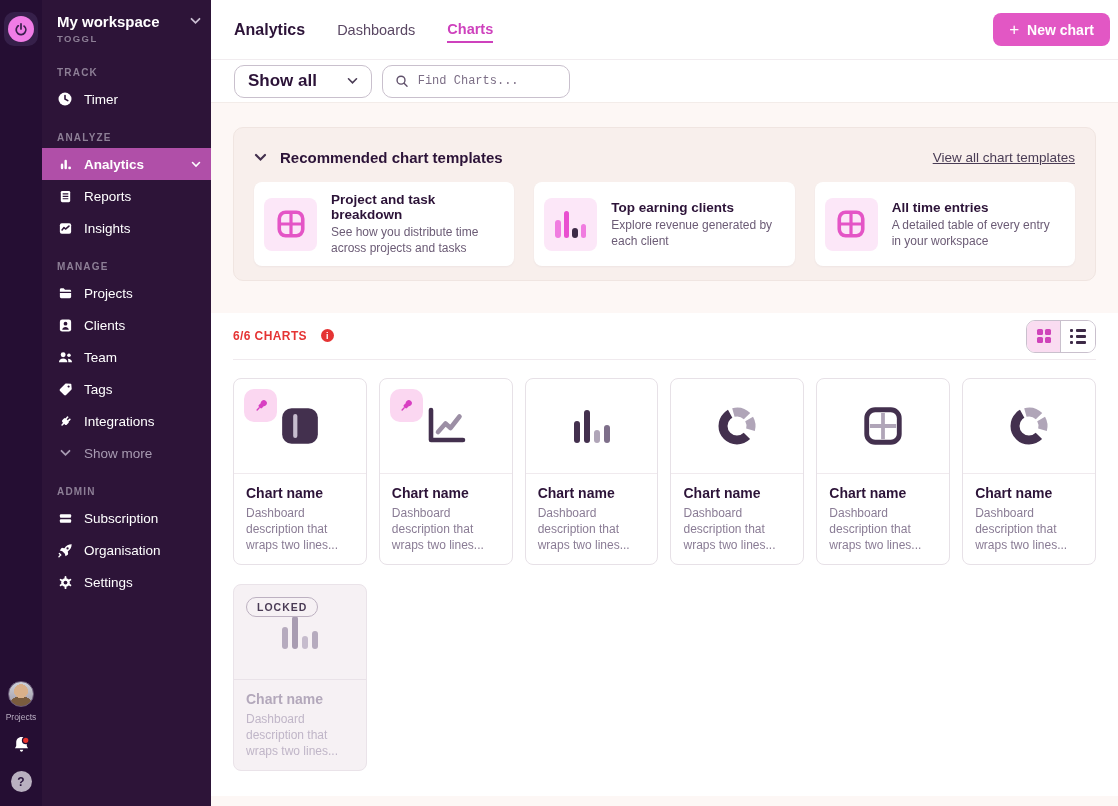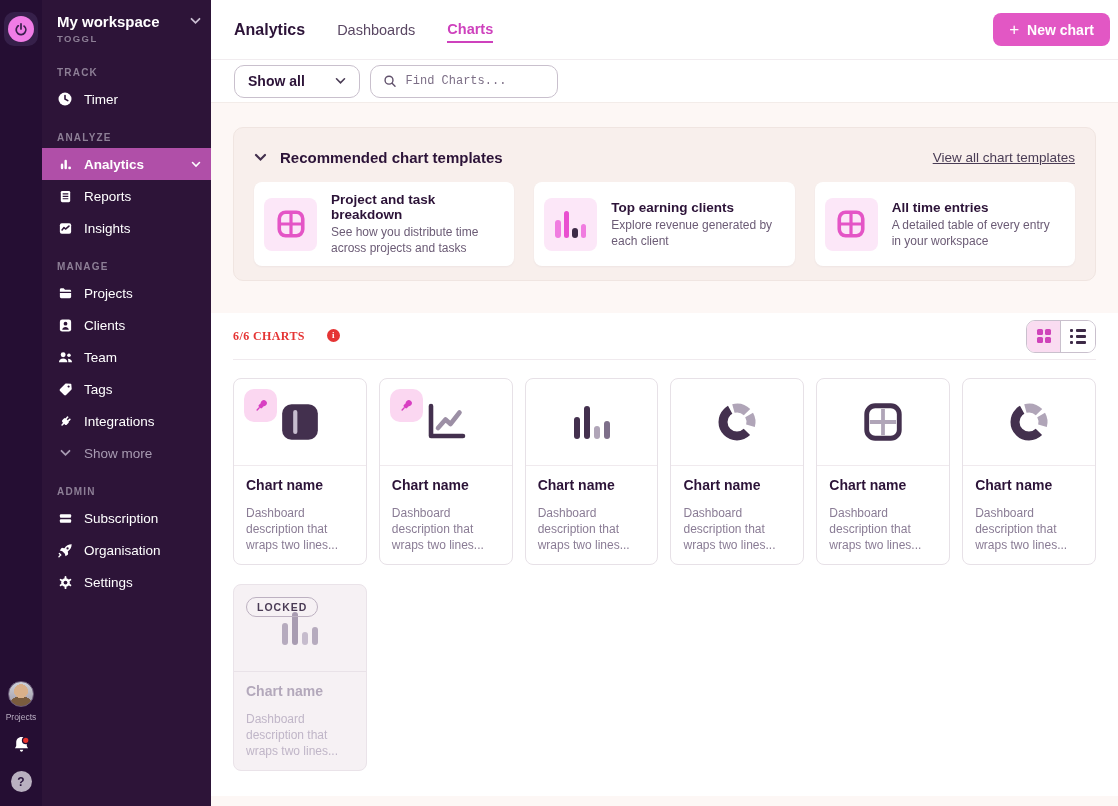--- a/index.html
+++ b/index.html
@@ -40,21 +40,21 @@
   
   .main { flex:1; display:flex; flex-direction:column; background:#fdf7f5; min-width:0; }
   .topbar { height:60px; background:#fff; border-bottom:1px solid #f1ecef; display:flex; align-items:center; padding:0 8px 0 23px; gap:32px; flex-shrink:0; }
   .page-title { font-size:16px; font-weight:bold; color:#2c1338; }
   .tab { font-size:14.5px; color:#5a4763; cursor:pointer; padding:4px 0; }
   .tab-active { color:#ce41bd; font-weight:bold; border-bottom:2px solid #ce41bd; }
   .new-chart-btn { margin-left:auto; background:#e257c4; color:#fff; border:none; border-radius:8px; height:33px; padding:0 16px; font-size:14px; font-weight:bold; font-family:inherit; display:flex; align-items:center; gap:8px; cursor:pointer; }
   .plus-glyph { font-size:17px; font-weight:normal; line-height:1; }
 
   .filter-row { height:43px; background:#fff; border-bottom:1px solid #f3ece9; display:flex; align-items:center; gap:10px; padding:0 23px; flex-shrink:0; }
-  .select-box { height:33px; background:#fff; border:1px solid #c9c0cd; border-radius:10px; display:flex; align-items:center; gap:30px; padding:0 13px; font-size:14px; font-weight:bold; cursor:pointer; }
+  .select-box { height:33px; background:#fff; border:1px solid #c9c0cd; border-radius:10px; display:flex; align-items:center; gap:30px; padding:0 13px; font-size:17px; font-weight:bold; cursor:pointer; }
   .search-box { height:33px; width:188px; background:#fff; border:1px solid #c9c0cd; border-radius:10px; display:flex; align-items:center; gap:9px; padding:0 12px; }
   .search-box input { border:none; outline:none; font-size:12px; font-family:Liberation Mono, monospace; color:#701a75; width:100%; background:transparent; }
   .search-box input::placeholder { color:#7c6e86; }
 
   
   .reco-band { padding:24px 22px 32px; }
   .reco-box { background:#f8efec; border:1px solid #f0e5e1; border-radius:10px; padding:18px 20px 14px; }
   .reco-header { display:flex; align-items:center; gap:13px; height:22px; }
   .reco-title { font-size:15px; font-weight:bold; }
   .view-all { margin-left:auto; font-size:13.5px; color:#4a3c55; text-decoration:underline; cursor:pointer; }
@@ -62,38 +62,38 @@
   .tpl-card { flex:1; background:#fff; border-radius:8px; padding:10px 14px 10px 10px; display:flex; align-items:center; gap:14px; box-shadow:0 1px 2px rgba(60,30,70,0.05); cursor:pointer; }
   .tpl-tile { width:53px; height:53px; border-radius:8px; background:#fce7f8; display:flex; align-items:center; justify-content:center; flex-shrink:0; }
   .tpl-title { font-size:13.5px; font-weight:bold; }
   .tpl-desc { font-size:12px; color:#6b5b75; line-height:1.35; margin-top:2px; }
   .pink-bars { display:flex; align-items:flex-end; gap:3px; height:28px; }
   .pink-bars div { width:5.5px; border-radius:3px; }
 
   
   .white-band { background:#fff; padding:0 22px; }
   .charts-header { display:flex; align-items:center; height:47px; border-bottom:1px solid #f0eaee; }
-  .charts-count { color:#e53434; font-size:12px; font-weight:bold; letter-spacing:0.4px; display:flex; align-items:flex-start; gap:22px;font-family:Liberation Serif, serif; }
+  .charts-count { color:#e53434; font-size:12px; font-weight:bold; letter-spacing:0.4px; display:flex; align-items:flex-start; gap:14px; }
   .info-dot { width:13px; height:13px; border-radius:50%; background:#e53434; color:#fff; font-size:9px; font-weight:bold; display:flex; align-items:center; justify-content:center; cursor:pointer; }
   .view-toggle { margin-left:auto; display:flex; border:1px solid #c9c0cd; border-radius:9px; overflow:hidden; background:#fff; }
   .vt-btn { width:34px; height:31px; display:flex; align-items:center; justify-content:center; cursor:pointer; background:#fff; border:none; }
   .vt-grid { background:#fadcf1; border-right:1px solid #c9c0cd; }
   .grid-glyph { display:grid; grid-template-columns:6px 6px; grid-gap:2px; }
   .grid-glyph div { width:6px; height:6px; border-radius:1.5px; background:#cf43ba; }
   .list-glyph { display:flex; flex-direction:column; gap:3px; }
   .list-glyph .row { display:flex; align-items:center; gap:2.5px; }
   .list-glyph .dot { width:3px; height:3px; border-radius:1px; background:#3d2a47; }
   .list-glyph .line { width:10px; height:2.4px; border-radius:1px; background:#3d2a47; }
 
   .cards-grid { display:grid; grid-template-columns:repeat(6,1fr); gap:19px 12px; padding:18px 0 25px; }
   .chart-card { position:relative; background:#fff; border:1px solid #e7e1e7; border-radius:8px; height:187px; display:flex; flex-direction:column; cursor:pointer; }
   .card-icon-area { height:123px; display:flex; align-items:center; justify-content:center; border-bottom:1px solid #f0eaee; }
   .card-text { padding:11px 12px; }
   .c-name { font-size:14px; font-weight:bold; }
-  .c-desc { font-size:12px; color:#8a7c95; line-height:1.35; margin-top:12px; }
+  .c-desc { font-size:12px; color:#8a7c95; line-height:1.35; margin-top:4px; }
   .pin-badge { position:absolute; top:10px; left:10px; width:33px; height:33px; border-radius:10px; background:#fbd7f1; display:flex; align-items:center; justify-content:center; cursor:pointer; }
   .dark-bars { display:flex; align-items:flex-end; gap:4px; height:34px; }
   .dark-bars div { width:6px; border-radius:3px; }
 
   .chart-card.locked { background:#f6f1f4; border-color:#eae3e9; }
   .chart-card.locked .card-icon-area { border-bottom-color:#e9e2e8; }
   .locked-badge { position:absolute; top:12px; left:12px; border:1.5px solid #bdb1c1; border-radius:12px; padding:3px 10px; font-size:10.5px; font-weight:bold; letter-spacing:1px; color:#4a3b55; }
   .chart-card.locked .c-name { color:#b3a8bb; }
   .chart-card.locked .c-desc { color:#c0b6c8; }
 </style>

